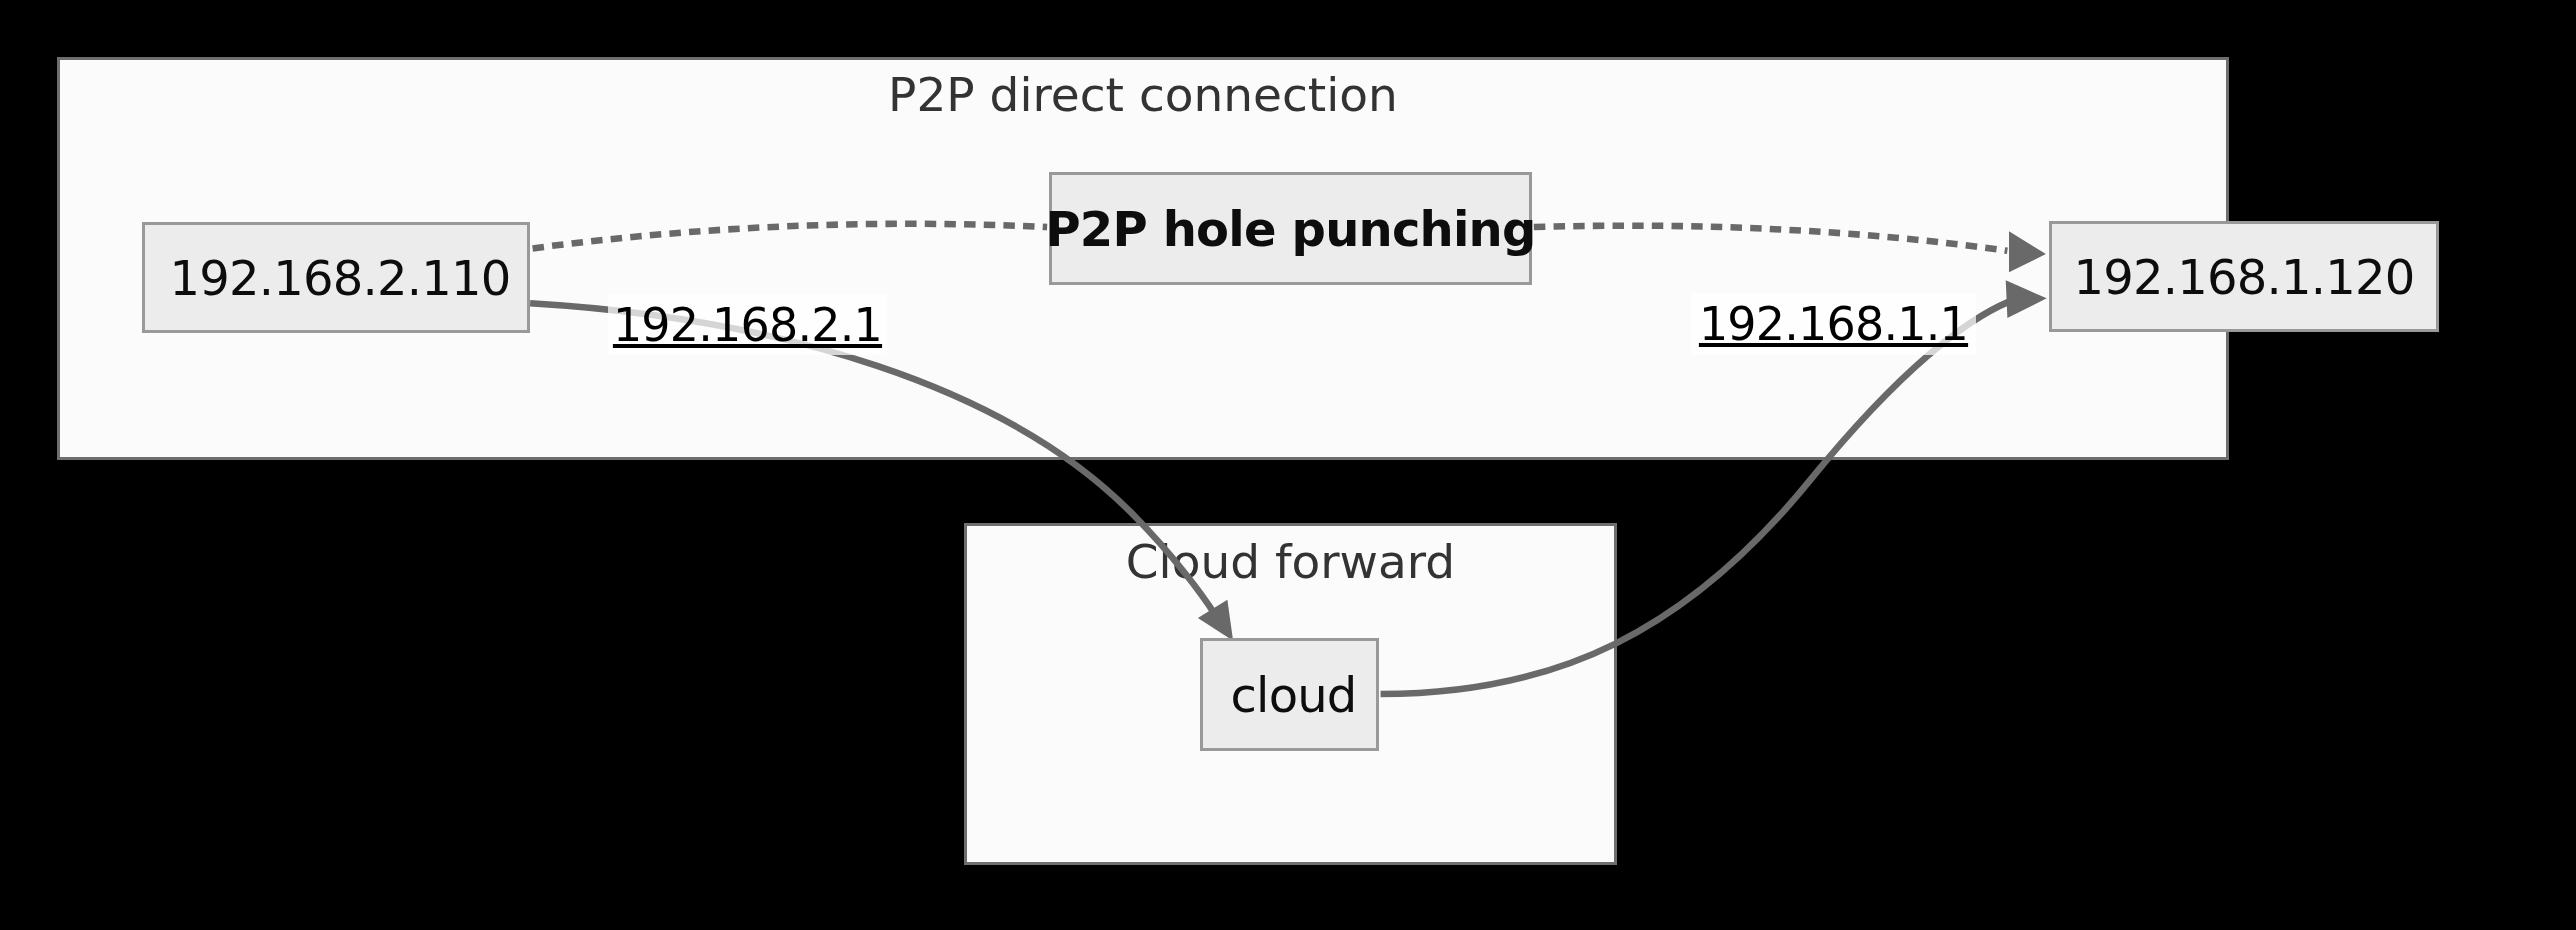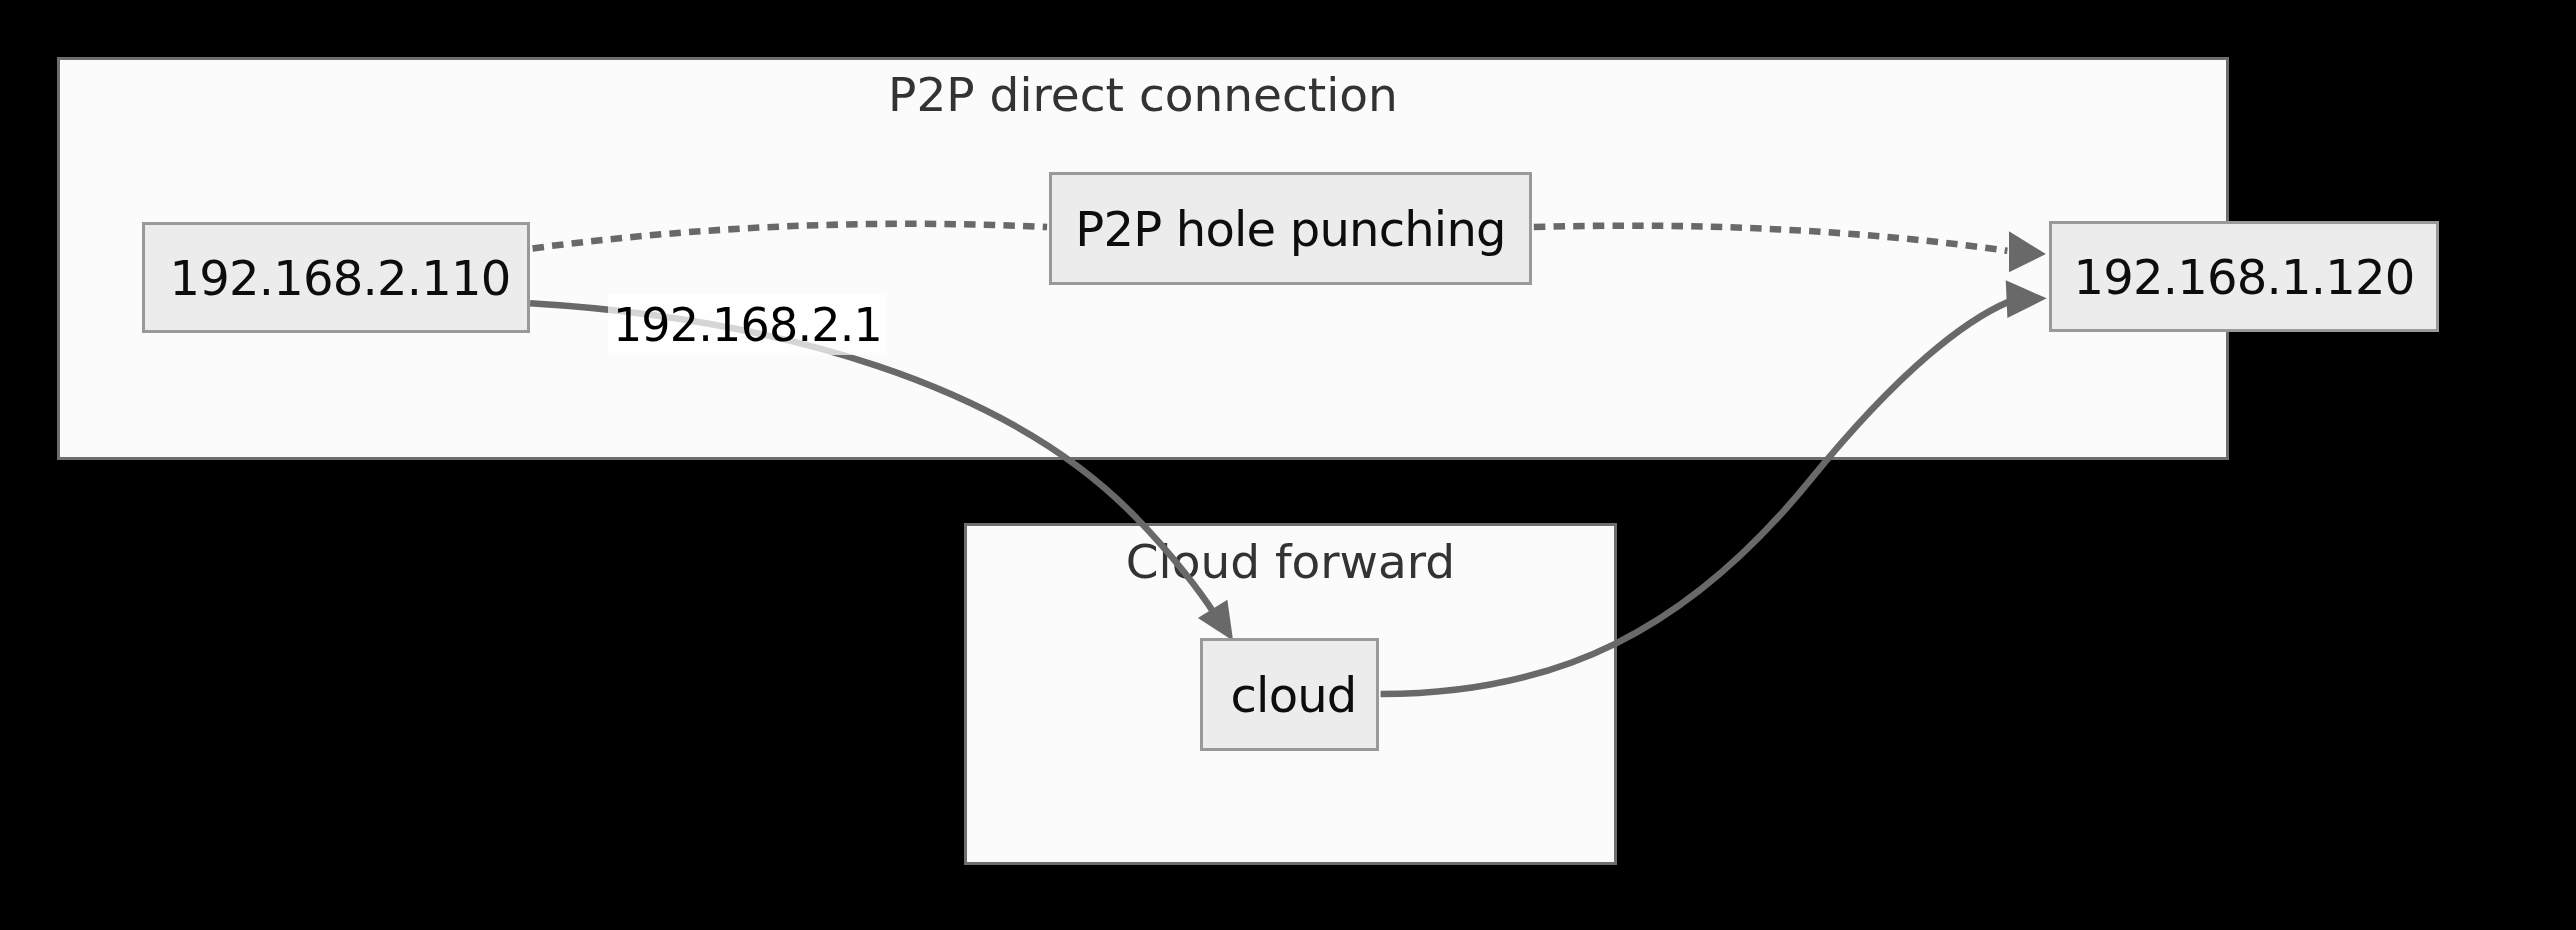--- a/index.html
+++ b/index.html
@@ -54,20 +54,21 @@
   .edge-label {
     position: absolute;
     background: rgba(255, 255, 255, 0.72);
     display: flex;
     align-items: center;
     justify-content: center;
     font-size: 46px;
     letter-spacing: -0.8px;
     color: #000000;
     white-space: nowrap;
+    text-decoration: underline;
   }
 </style>
 </head>
 <body>
 
 <div class="canvas">
 
   <div class="cluster" style="left:57px; top:57px; width:2172px; height:403px;">
     <div class="cluster-title" style="top:6.6px;">P2P direct connection</div>
   </div>
@@ -84,20 +85,21 @@
     <polygon points="2497,310 2452,282 2452,332" fill="#696969"></polygon>
 
     <path d="M 647 370 C 950 388, 1230 470, 1385 630 C 1430 676, 1465 722, 1483 750" fill="none" stroke="#696969" stroke-width="8"></path>
     <polygon points="1505,782 1462,754 1498,732" fill="#696969"></polygon>
 
     <path d="M 1685 847 C 1900 847, 2060 770, 2210 585 C 2320 450, 2400 390, 2452 368" fill="none" stroke="#696969" stroke-width="8"></path>
     <polygon points="2498,364 2448,342 2450,388" fill="#696969"></polygon>
   </svg>
 
   <div class="edge-label" style="left:608px; top:294px; width:279px; height:61px;">192.168.2.1</div>
+  <div class="edge-label" style="left:1691px; top:293px; width:285px; height:62px;">192.168.1.1</div>
 
   <div class="node" style="left:142px; top:222px; width:388px; height:111px;padding-left:8px;">192.168.2.110</div>
-  <div class="node" style="left:1049px; top:172px; width:483px; height:113px;">P2P hole punching</div>
+  <div class="node" style="left:1049px; top:172px; width:483px; height:113px;font-weight:bold;">P2P hole punching</div>
   <div class="node" style="left:2049px; top:221px; width:390px; height:111px;">192.168.1.120</div>
   <div class="node" style="left:1200px; top:638px; width:179px; height:113px;padding-left:8px;">cloud</div>
 
 </div>
 
 
 </body></html>

